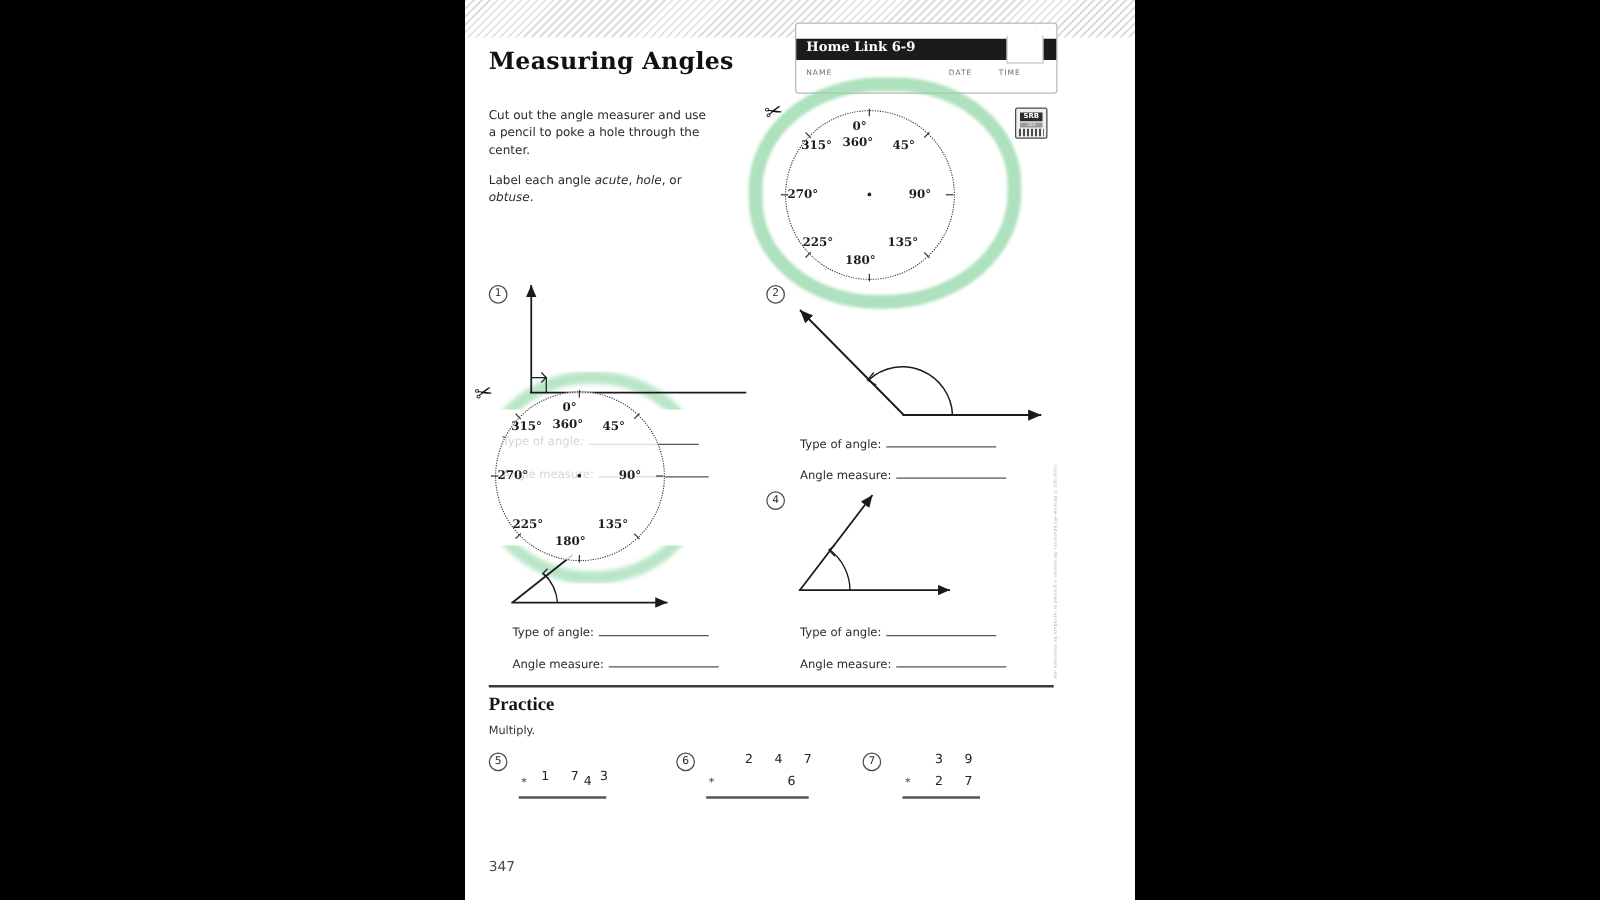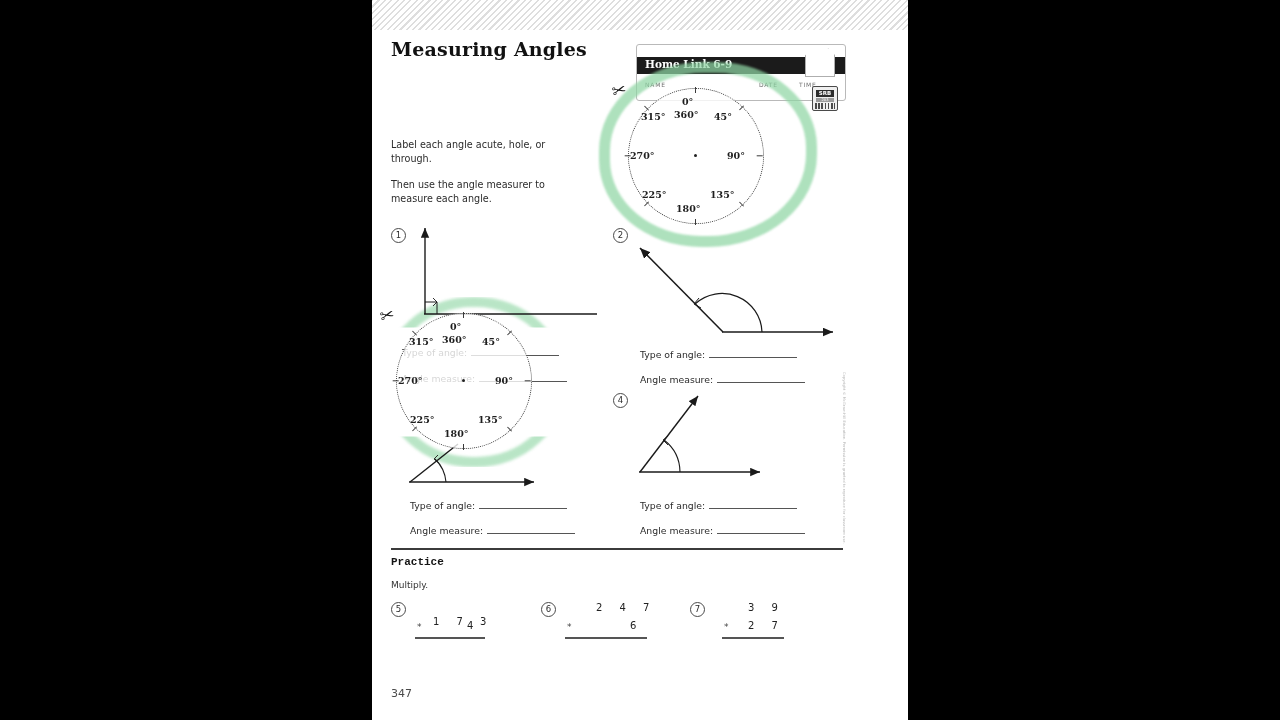--- a/index.html
+++ b/index.html
@@ -25,21 +25,21 @@
   
   #title{
     position:absolute;left:19px;top:38px;
     font-size:19px;font-weight:bold;color:#111;
     letter-spacing:.2px;font-family:"DejaVu Serif","Liberation Serif",serif;
   }
 
   
   #hl-block{
     position:absolute;left:264px;top:18px;width:208px;height:55px;
-    background:#fff;border:1px solid #b9b9b9;border-radius:3px;margin-top:26px;
+    background:#fff;border:1px solid #b9b9b9;border-radius:3px;
   }
   #hl-bar{
     position:absolute;left:0px;top:12px;width:208px;height:17px;
     background:#1b1b1b;
   }
   #hl-bar-label{
     position:absolute;left:8px;top:1px;color:#fff;font-size:10.5px;
     font-weight:bold;font-family:"DejaVu Serif","Liberation Serif",serif;
   }
   #hl-tab{
@@ -55,21 +55,21 @@
   #hl-time{left:162px;}
 
   
   .para{
     position:absolute;left:19px;width:180px;
     font-size:9.6px;line-height:14px;color:#2b2b2b;
   }
   #p1{top:86px;}
   #p2{top:138px;}
   #p3{top:178px;}
-  .ital{text-align:right;}
+  .ital{font-style:italic;text-align:right;}
 
   
   #srb{
     position:absolute;left:440px;top:86px;width:26px;height:25px;
     border:1.4px solid #4a4a4a;border-radius:2px;background:#efefef;
     box-sizing:border-box;
   }
   #srb-top{
     position:absolute;left:3px;top:2.5px;width:18px;height:7px;
     background:#2d2d2d;color:#fff;font-size:5.5px;font-weight:bold;
@@ -141,22 +141,22 @@
   .blank-line{
     display:inline-block;width:88px;border-bottom:1px solid #555;
     margin-left:4px;height:9px;
   }
 
   
   #prac-rule{
     position:absolute;left:19px;top:548px;width:452px;height:2.4px;background:#3b3b3b;
   }
   #prac-title{
-    position:absolute;left:19px;top:556px;font-size:11px;font-weight:bold;
-    color:#141414;font-family:Liberation Mono, monospace;
+    position:absolute;left:19px;top:556px;font-size:15px;font-weight:bold;
+    color:#141414;font-family:Liberation Serif, serif;
   }
   #prac-sub{position:absolute;left:19px;top:580px;font-size:9px;color:#333;}
 
   .prob{position:absolute;font-size:10px;color:#222;}
   .prob .digits{
     position:absolute;letter-spacing:7px;white-space:nowrap;
     font-family:"DejaVu Sans","Liberation Sans",sans-serif;
   }
   .prob .oper{position:absolute;font-size:9px;color:#444;}
   .prob .ul{position:absolute;height:1.6px;background:#555;}
@@ -186,22 +186,22 @@
     <div id="hl-block">
       <div id="hl-bar">
         <span id="hl-bar-label">Home Link 6-9</span>
       </div>
       <div id="hl-tab"></div>
       <div class="hl-field" id="hl-name">NAME</div>
       <div class="hl-field" id="hl-date">DATE</div>
       <div class="hl-field" id="hl-time">TIME</div>
     </div>
 
-    <div class="para" id="p2"><span>Label each angle </span><span class="ital">acute</span><span>, </span><span class="ital">hole</span><span>,</span> <span>or </span><span class="ital">through</span><span>.</span></div>
-    <div class="para" id="p3">Then use the angle measurer to measure each angle.</div>
+    <div class="para" id="p1">Cut out the angle measurer and use a pencil to poke a hole through the center.</div>
+    <div class="para" id="p2"><span>Label each angle </span><span class="ital">acute</span><span>, </span><span class="ital">hole</span><span>,</span> <span>or </span><span class="ital">obtuse</span><span>.</span></div>
 
     <div id="srb">
       <div id="srb-top">SRB</div>
       <div id="srb-mid">203</div>
       <div id="srb-bot"></div>
     </div>
 
     <div id="hl-green"></div>
     <div id="hl-green2"></div>
 

